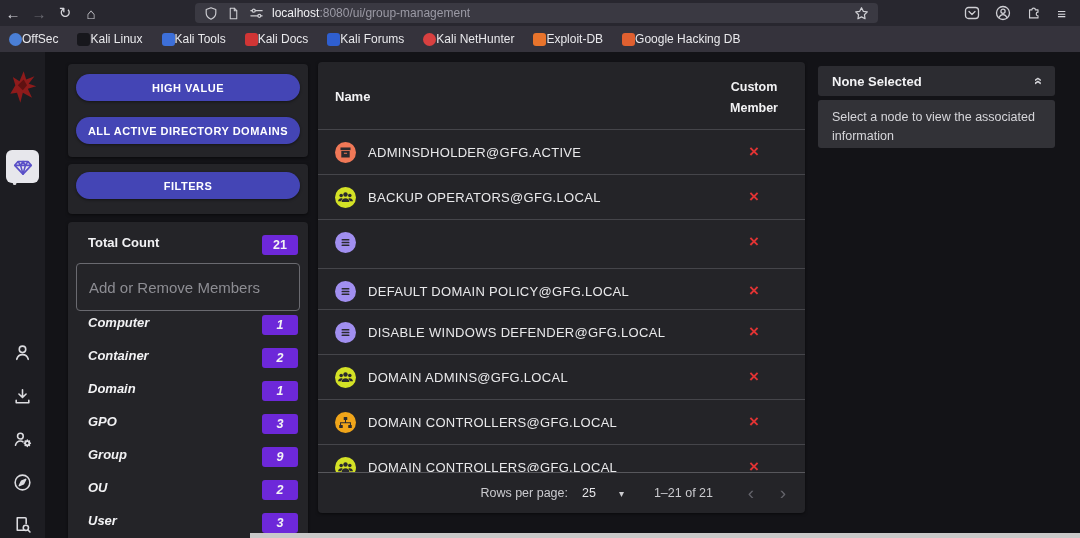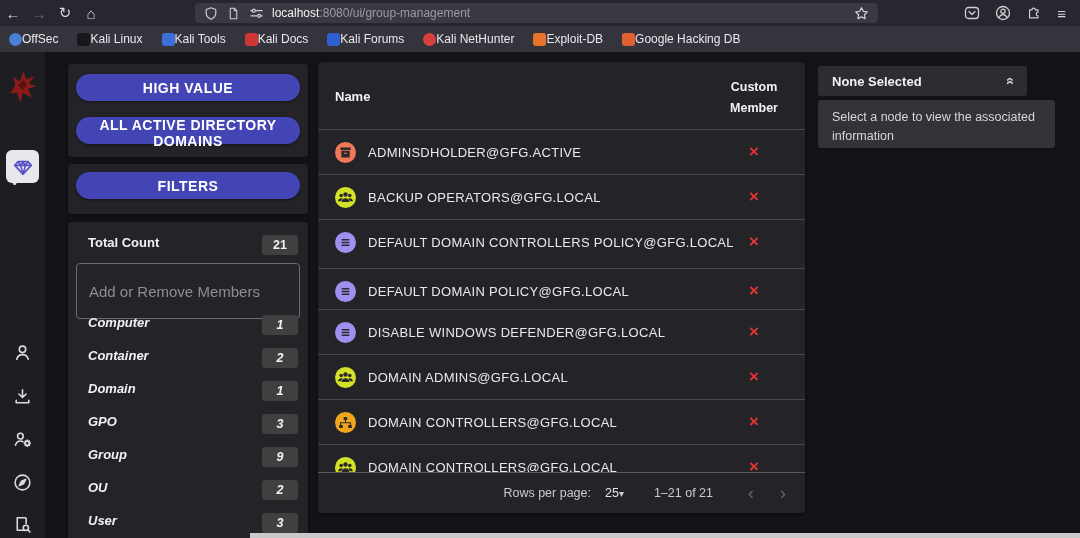--- a/index.html
+++ b/index.html
@@ -41,32 +41,32 @@
              justify-content:center; cursor:pointer; }
 
   
   .card { background:#242428; border-radius:4px; box-shadow:0 1px 3px rgba(0,0,0,.5); }
   #card-filters-top { left:68px; top:64px; width:240px; height:93px; }
   #card-filters-btn { left:68px; top:164px; width:240px; height:50px; }
   #card-counts { left:68px; top:222px; width:240px; height:316px; border-bottom-left-radius:0; border-bottom-right-radius:0; }
 
   .pill-btn { position:absolute; left:8px; width:224px; height:27px; border:none;
               border-radius:14px; color:#fff; font-family:"Liberation Sans",sans-serif;
-              font-size:14px; font-weight:bold; letter-spacing:.5px; cursor:pointer;
+              font-size:11px; font-weight:bold; letter-spacing:.5px; cursor:pointer;
               box-shadow:0 1px 3px rgba(0,0,0,.45); }
   #btn-high-value { top:10px; }
   #btn-all-domains { top:53px; }
   #btn-filters { top:8px; }
 
   #total-row { position:absolute; left:0; top:13px; width:100%; height:21px; }
   .count-label { position:absolute; left:20px; font-size:13px; font-weight:bold; color:#f2f2f4; }
-  .badge { position:absolute; right:10px; width:36px; height:20px; background:#404040;
+  .badge { position:absolute; right:10px; width:36px; height:20px; background:#6d28d9;
            border-radius:3px; color:#f2f2f4; font-size:12.5px; font-weight:bold;
            text-align:center; line-height:20px; }
-  #member-input { position:absolute; left:8px; top:41px; width:224px; height:56px;
+  #member-input { position:absolute; left:8px; top:41px; width:224px; height:48px;
                   background:transparent; border:1px solid #6a6a70; border-radius:4px;
                   color:#e8e8ea; font-family:"Liberation Sans",sans-serif; font-size:15px;
                   padding:0 12px; outline:none; }
   #member-input::placeholder { color:#8d8d93; }
   .count-row { position:absolute; left:0; width:100%; height:20px;font-style:italic; }
 
   
   #table-card { left:318px; top:62px; width:487px; height:451px; }
   #th-name { position:absolute; left:17px; top:27px; font-size:13px; font-weight:bold; color:#f2f2f4; }
   #th-custom { position:absolute; left:400px; top:15px; width:72px; text-align:center;
@@ -82,30 +82,30 @@
   .node-icon[data-icon="gpo-icon"]       .g-gpo,
   .node-icon[data-icon="ou-icon"]        .g-ou { display:block; }
   .row-name { position:absolute; left:50px; top:15px; font-size:13px; color:#e9e9eb;
               letter-spacing:.3px; white-space:nowrap; }
   .row-x { position:absolute; left:424px; top:11px; width:24px; text-align:center;
            color:#e23434; font-size:17px; font-weight:bold; line-height:22px; }
   #table-footer { position:absolute; left:0; top:410px; width:487px; height:41px;
                   border-top:1px solid #57575c; display:flex; align-items:center;
                   justify-content:flex-end; padding-right:10px; }
   #table-footer .f-label { font-size:12.5px; color:#cbcbcf; }
-  #rpp-select { display:flex; align-items:center; gap:0; margin-left:14px; cursor:pointer; }
+  #rpp-select { display:flex; align-items:center; gap:23px; margin-left:14px; cursor:pointer; }
   #rpp-value { font-size:12.5px; color:#e6e6e9; }
   #rpp-caret { color:#cbcbcf; font-size:10px; }
   #range-label { font-size:12.5px; color:#cbcbcf; margin-left:30px; }
   .pg-btn { font-size:19px; color:#63636a; width:24px; text-align:center; cursor:default; }
   #pg-prev { margin-left:26px; }
   #pg-next { margin-left:8px; }
 
   
-  #right-header { left:818px; top:66px; width:209px; height:30px; background:#2c2c31;
+  #right-header { left:818px; top:66px; width:237px; height:30px; background:#2c2c31;
                   border-radius:3px; display:flex; align-items:center; cursor:pointer; }
   #right-header-label { font-size:13px; font-weight:bold; color:#f2f2f4; margin-left:14px; }
   #collapse-ic { margin-left:auto; margin-right:12px; color:#d4d4d8; font-size:14px;
                  font-weight:bold; transform:rotate(90deg); display:inline-block; }
   #right-info { left:818px; top:100px; width:237px; height:48px; background:#323237;
                 border-radius:3px; padding:8px 14px; font-size:12.5px; color:#d6d6da;
                 line-height:1.55; }
 
   #bottom-scrollbar { left:250px; top:533px; width:830px; height:5px; background:#c9c9c9; }
 
@@ -369,21 +369,20 @@
               <rect x="6.2" y="11.8" width="7.6" height="1.6" rx="0.8"></rect>
             </g>
         <g class="g-ou">
               <rect x="8.3" y="4.8" width="3.4" height="2.9" rx="0.5"></rect>
               <rect x="4" y="12.3" width="3.4" height="2.9" rx="0.5"></rect>
               <rect x="12.6" y="12.3" width="3.4" height="2.9" rx="0.5"></rect>
               <path d="M9.5 7.7h1v2h4.7v2.6h-1v-1.6H5.8v1.6h-1V9.7h4.7z"></path>
             </g>
       </svg>
         </span>
-      <span class="row-name">DEFAULT DOMAIN CONTROLLERS POLICY@GFG.LOCAL</span>
       <span class="row-x">×</span>
     </div>
     <div class="trow" style="top:139px">
       <span class="node-icon" data-icon="gpo-icon" style="background: rgb(161, 143, 240);">
           <svg viewBox="0 0 20 20" fill="#2a2a2e">
         <g class="g-container">
               <path d="M5.2 5.2h9.6v2.6H5.2z"></path>
               <path fill-rule="evenodd" d="M6 8.6h8v6.2H6zM8.5 10.2h3v1.1h-3z"></path>
             </g>
         <g class="g-group">

